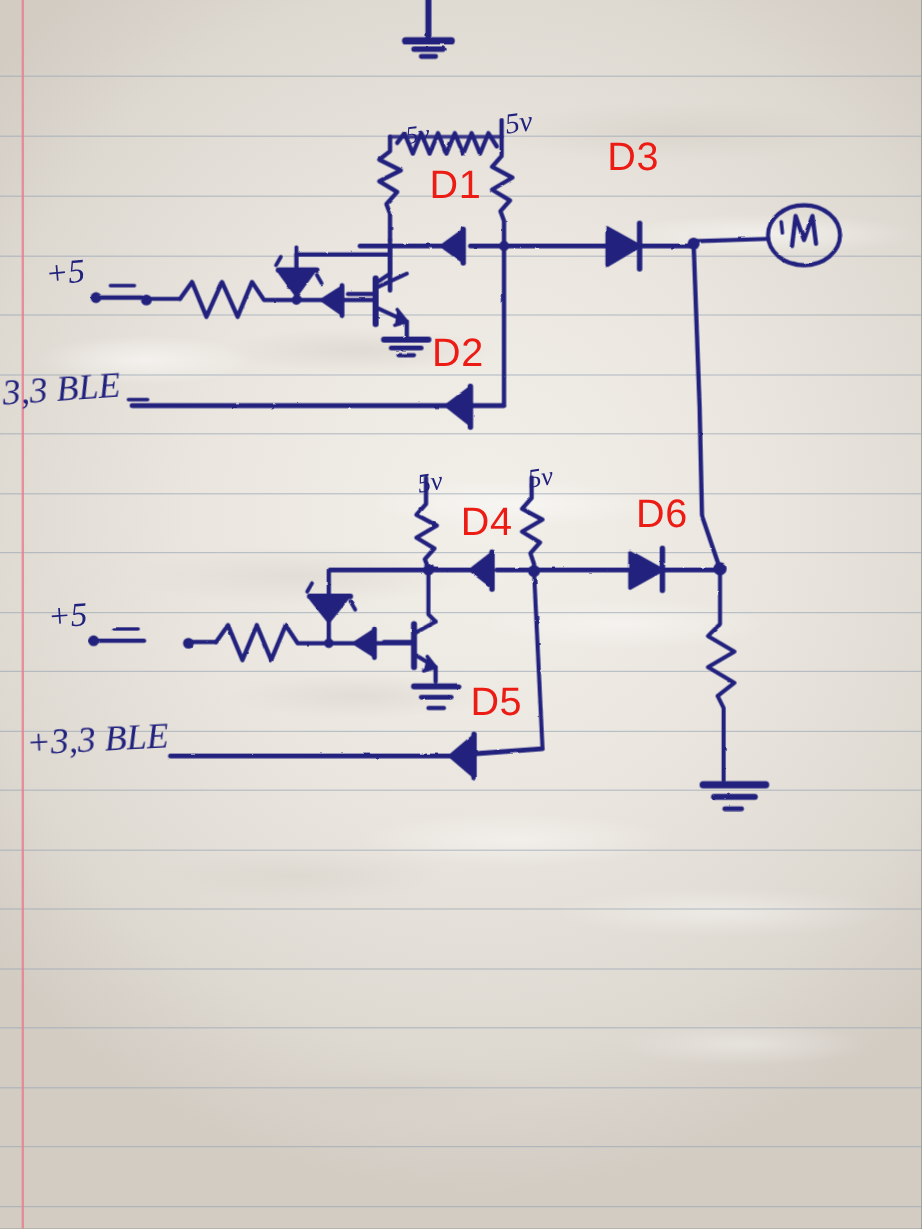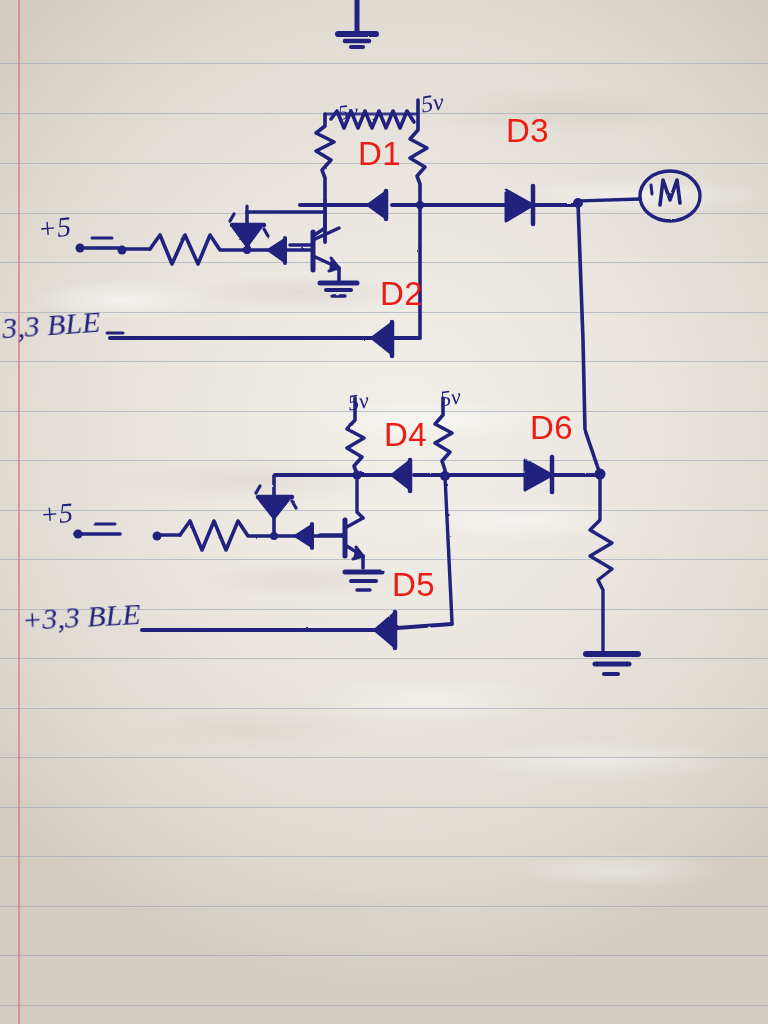--- a/index.html
+++ b/index.html
@@ -307,19 +307,19 @@
 
   <div class="hw" style="left:38px;top:212px;font-size:28px;transform:rotate(-5deg)">+5</div>
 
   <div class="hw" style="left:40px;top:498px;font-size:28px;transform:rotate(-4deg)">+5</div>
 
   <div class="hw" style="left:2px;top:308px;font-size:30px;transform:rotate(-4deg)">3,3 BLE</div>
 
   <div class="hw" style="left:22px;top:600px;font-size:30px;transform:rotate(-3deg)">+3,3 BLE</div>
 
   <div class="lbl" style="left:358px;top:137px">D1</div>
-  <div class="lbl" style="left:380px;top:277px">D2</div>
+  <div class="lbl" style="left:360px;top:277px">D2</div>
   <div class="lbl" style="left:506px;top:114px">D3</div>
   <div class="lbl" style="left:384px;top:418px">D4</div>
   <div class="lbl" style="left:392px;top:568px">D5</div>
   <div class="lbl" style="left:530px;top:411px">D6</div>
 
 </div>
 
 </body></html>

